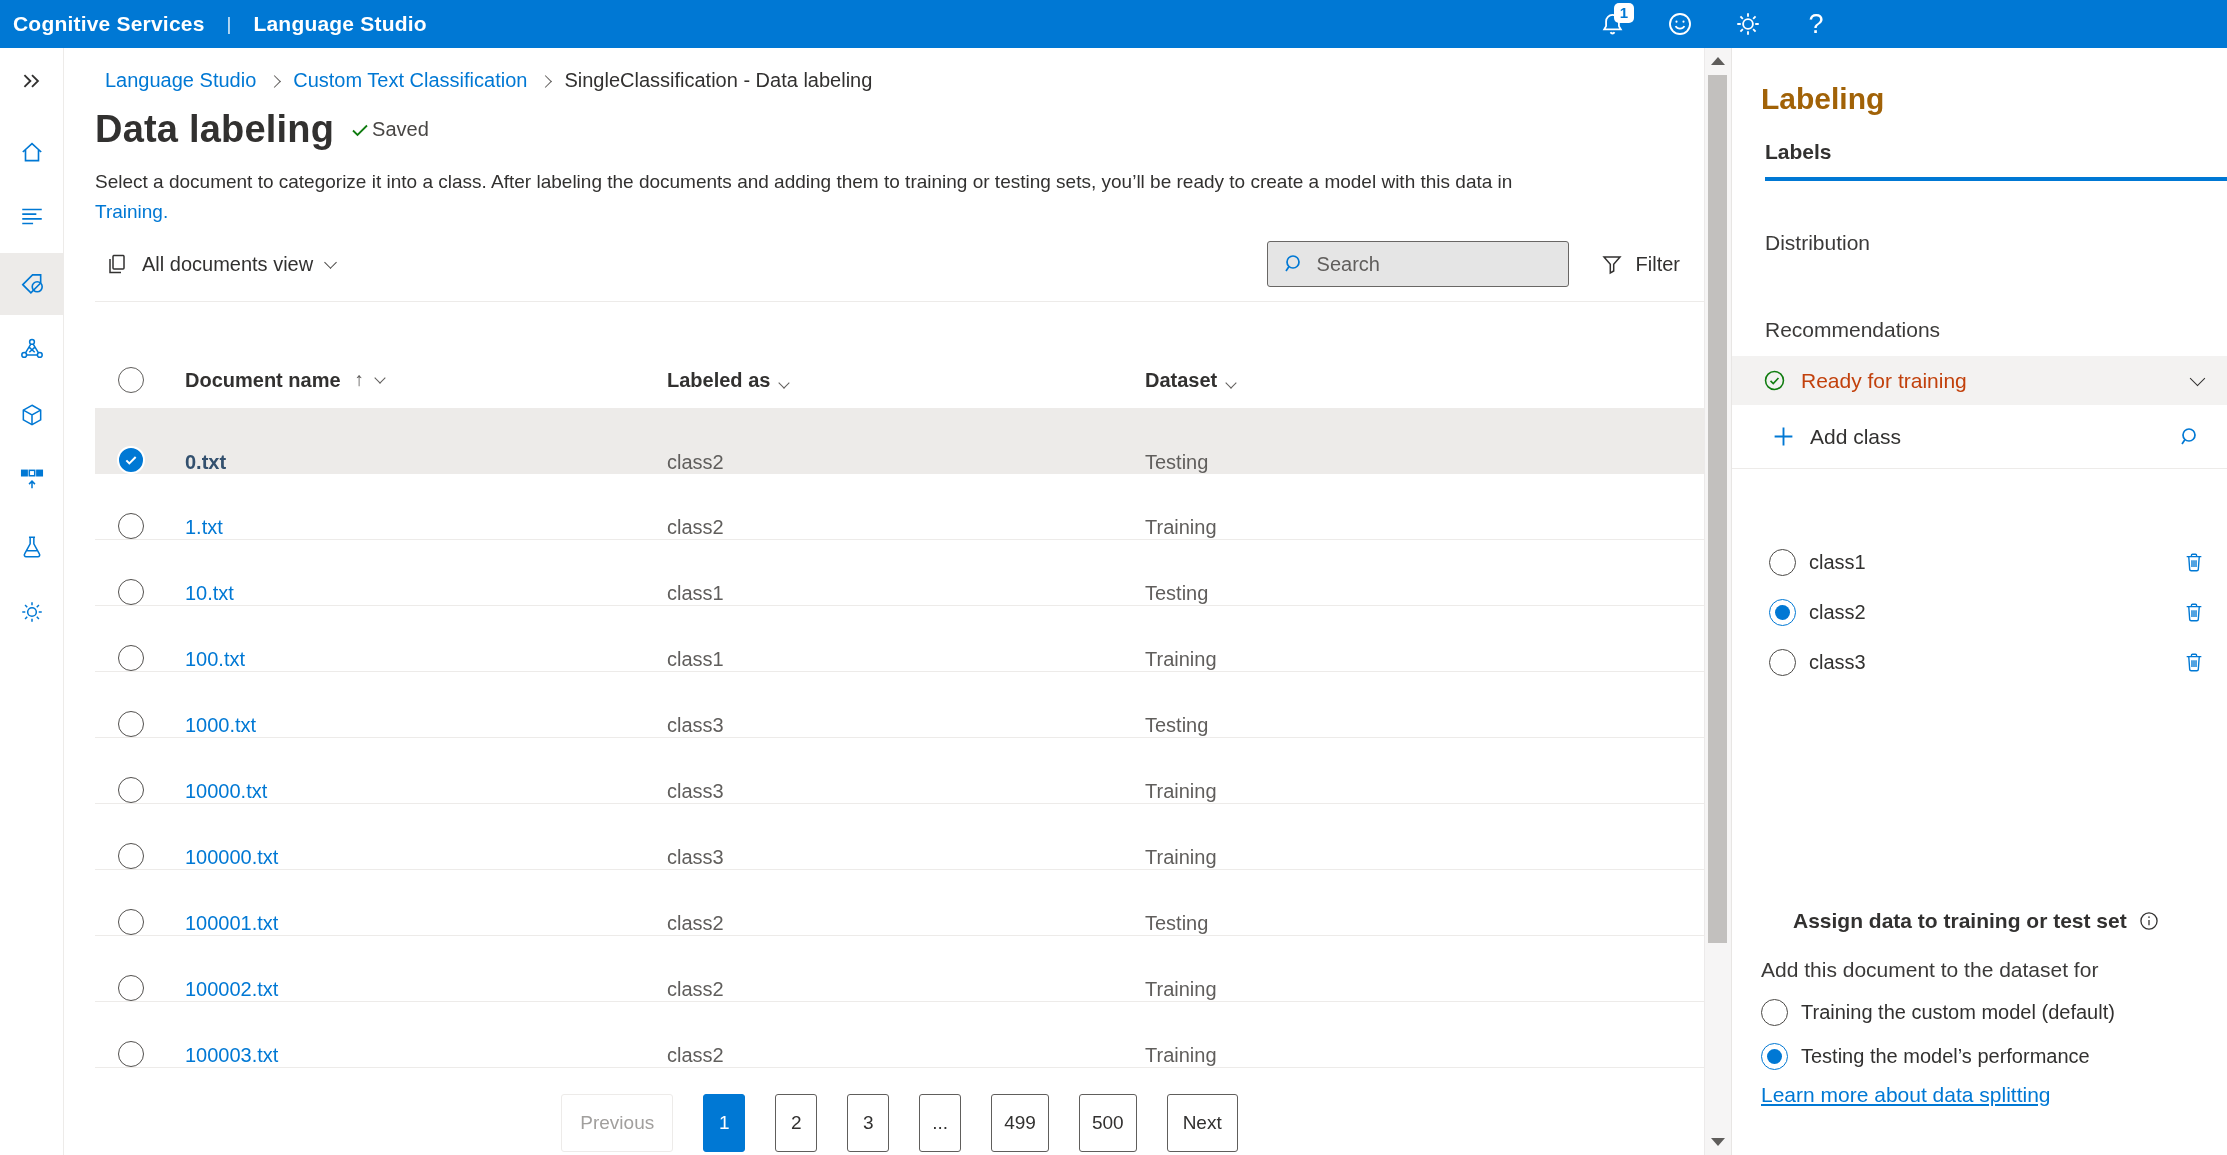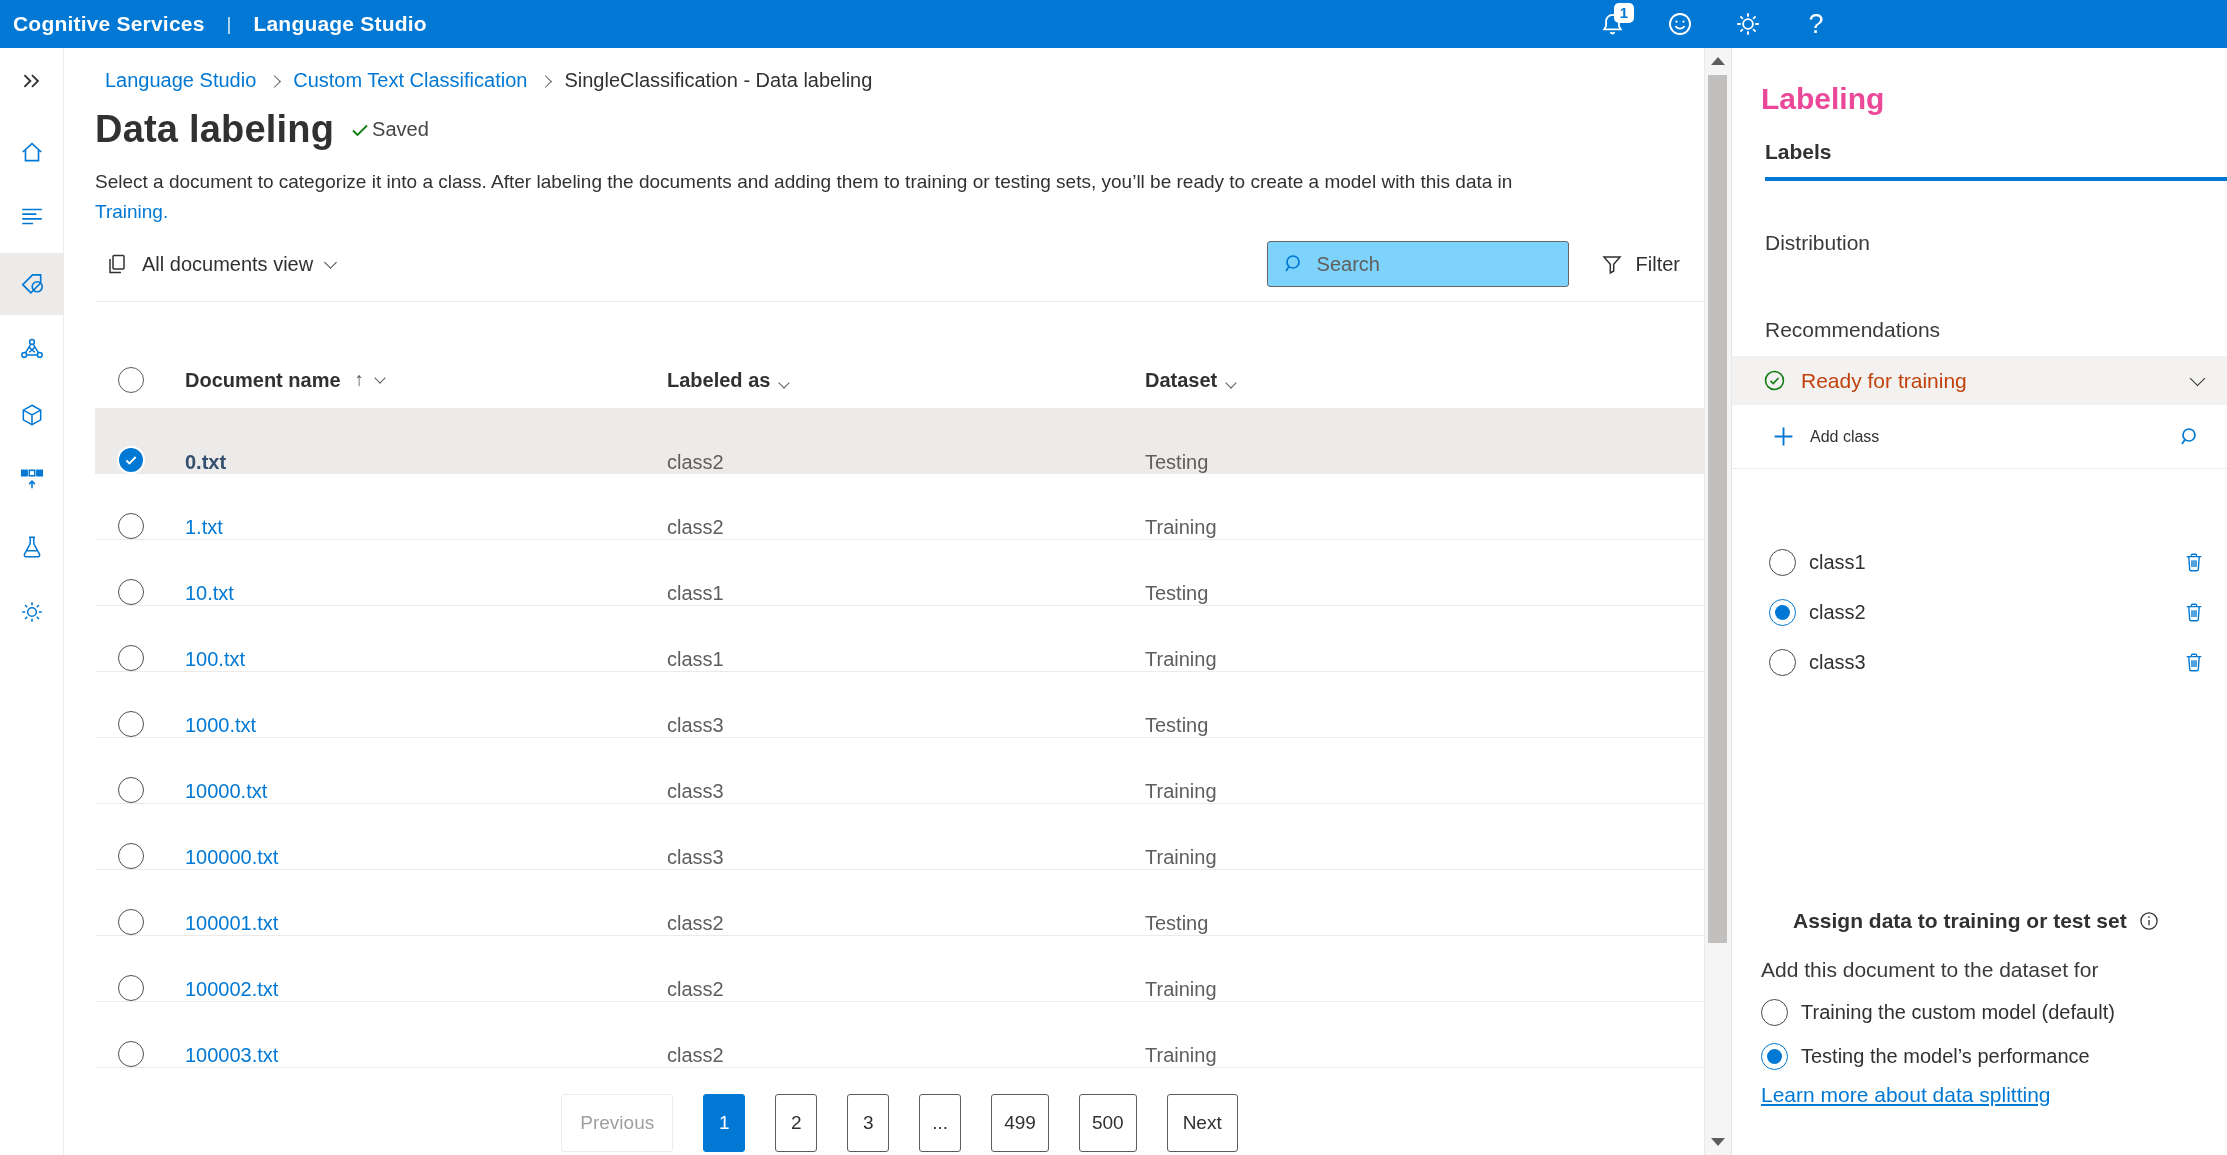--- a/index.html
+++ b/index.html
@@ -35,21 +35,21 @@
   .page-title { font-size:38px; font-weight:700; color:#323130; letter-spacing:.2px; }
   .saved { font-size:20px; color:#484644; display:flex; align-items:center; }
 
   .desc { margin-top:16px; font-size:19px; line-height:30px; color:#323130; white-space:nowrap; }
   .desc a { color:#0078d4; text-decoration:none; cursor:pointer; }
 
   .controls { margin-top:14px; height:46px; display:flex; align-items:center; }
   .view-switch { display:flex; align-items:center; gap:13px; margin-left:10px; font-size:20px; color:#323130; cursor:pointer; }
   .chev-down { width:9px; height:9px; border-right:1.6px solid #484644; border-bottom:1.6px solid #484644; transform:rotate(45deg); display:inline-block; margin-top:-4px; }
   .spacer { flex:1; }
-  .search-box { width:302px; height:46px; border:1px solid #696765; border-radius:3px; display:flex; align-items:center; background:#7dd3fc; }
+  .search-box { width:302px; height:46px; border:1px solid #696765; border-radius:3px; display:flex; align-items:center; background:#e5e5e5; }
   .search-box input { border:none; outline:none; font-size:20px; color:#323130; width:220px; font-family:inherit; background:transparent; }
   .search-box input::placeholder { color:#605e5c; }
   .filter-btn { display:flex; align-items:center; gap:12px; font-size:20px; color:#323130; margin-left:31px; margin-right:24px; cursor:pointer; }
 
   .hsep { height:1px; background:#edebe9; margin-top:14px; }
 
   
   .t-header { margin-top:50px; height:56px; display:flex; align-items:center; font-weight:700; font-size:20px; color:#323130; }
   .col-check { width:90px; display:flex; align-items:center; }
   .col-name { width:482px; display:flex; align-items:center; gap:8px; }
@@ -74,29 +74,29 @@
   .pg-btn.active { background:#0078d4; border-color:#0078d4; color:#fff; }
 
   
   .vscroll { position:absolute; left:1704px; top:48px; width:27px; height:1107px; background:#f6f5f5; border-left:1px solid #eceaea; }
   .vs-arrow-up { position:absolute; top:9px; left:6px; width:0; height:0; border-left:7px solid transparent; border-right:7px solid transparent; border-bottom:8px solid #5f5d5b; cursor:pointer; }
   .vs-thumb { position:absolute; top:27px; left:3px; width:19px; height:868px; background:#c2c0be; cursor:pointer; }
   .vs-arrow-down { position:absolute; bottom:9px; left:6px; width:0; height:0; border-left:7px solid transparent; border-right:7px solid transparent; border-top:8px solid #5f5d5b; cursor:pointer; }
 
   
   .panel { position:absolute; left:1731px; top:48px; width:496px; height:1107px; background:#fff; border-left:1px solid #e8e6e4; }
-  .panel-title { font-size:30px; font-weight:700; color:#ec4899; margin:34px 0 0 29px; }
+  .panel-title { font-size:30px; font-weight:700; color:#a16207; margin:34px 0 0 29px; }
   .tabs { display:flex; gap:50px; margin:24px 0 0 33px; font-size:21px;flex-direction:column; }
   .tab { color:#3b3a39; padding-bottom:13px; cursor:pointer; }
   .tab.active { color:#323130; font-weight:700; border-bottom:4px solid #0078d4; }
   .status-row { margin-top:1px; height:49px; background:#f3f2f1; display:flex; align-items:center; cursor:pointer; }
   .status-row .txt { font-size:21px; color:#c2410c; margin-left:14px; }
   .status-chev { margin-left:auto; margin-right:24px; width:11px; height:11px; border-right:1.8px solid #323130; border-bottom:1.8px solid #323130; transform:rotate(45deg); margin-top:-5px; }
   .addclass-row { height:64px; display:flex; align-items:center; border-bottom:1px solid #edebe9; cursor:pointer; }
-  .addclass-row .txt { font-size:16px; color:#323130; margin-left:15px; }
+  .addclass-row .txt { font-size:21px; color:#323130; margin-left:15px; }
   .class-list { margin-top:68px; }
   .class-row { height:50px; display:flex; align-items:center; padding-left:37px; }
   .class-row .lbl { font-size:20px; color:#323130; margin-left:13px; }
   .radio2 { width:27px; height:27px; border:1.7px solid #4a4845; border-radius:50%; background:#fff; position:relative; flex:none; cursor:pointer; }
   .radio2.on { border-color:#0078d4; }
   .radio2.on::after { content:''; position:absolute; inset:5px; border-radius:50%; background:#0078d4; }
   .trash-btn { margin-left:auto; margin-right:22px; cursor:pointer; display:flex; }
 
   .assign-block { position:absolute; left:29px; right:24px; top:858px; }
   .assign-head { display:flex; align-items:center; gap:11px; font-size:21px; font-weight:700; color:#323130; line-height:30px;margin-left:32px; }

